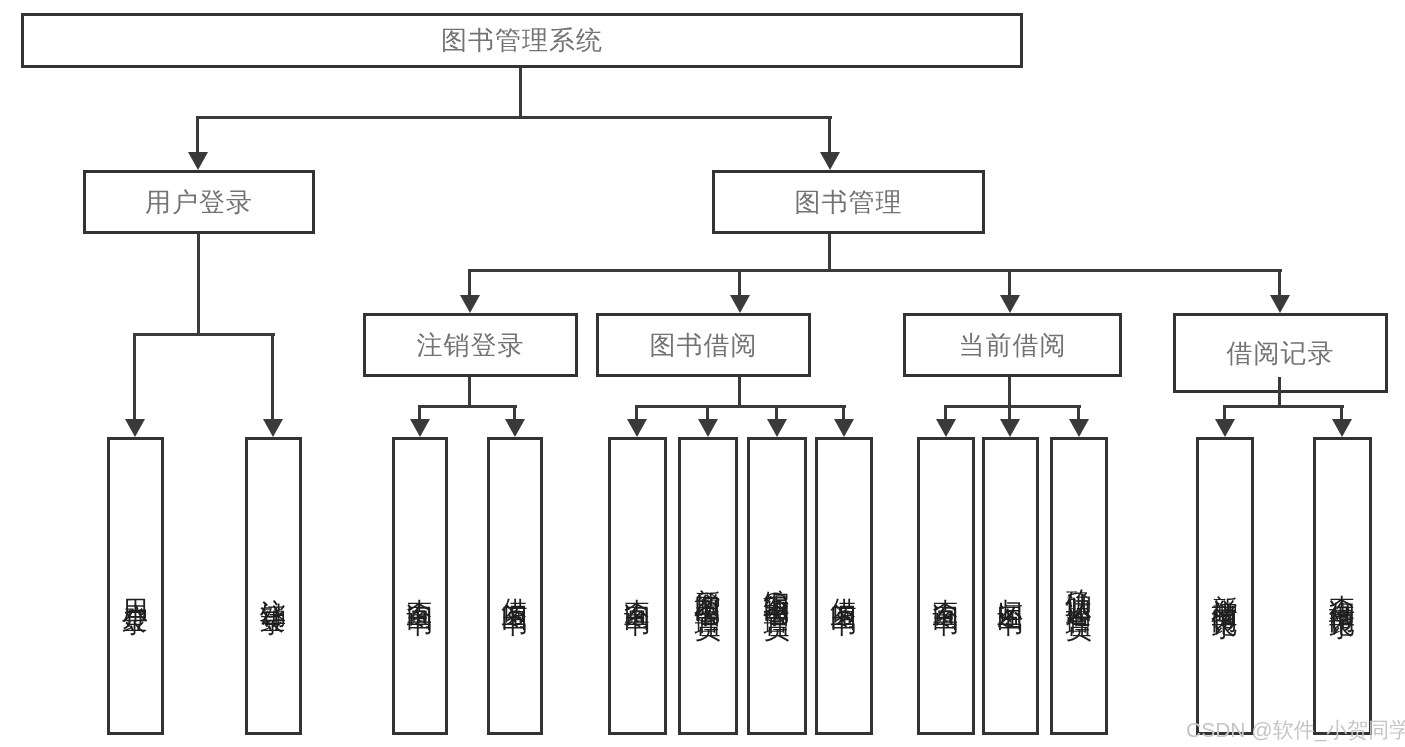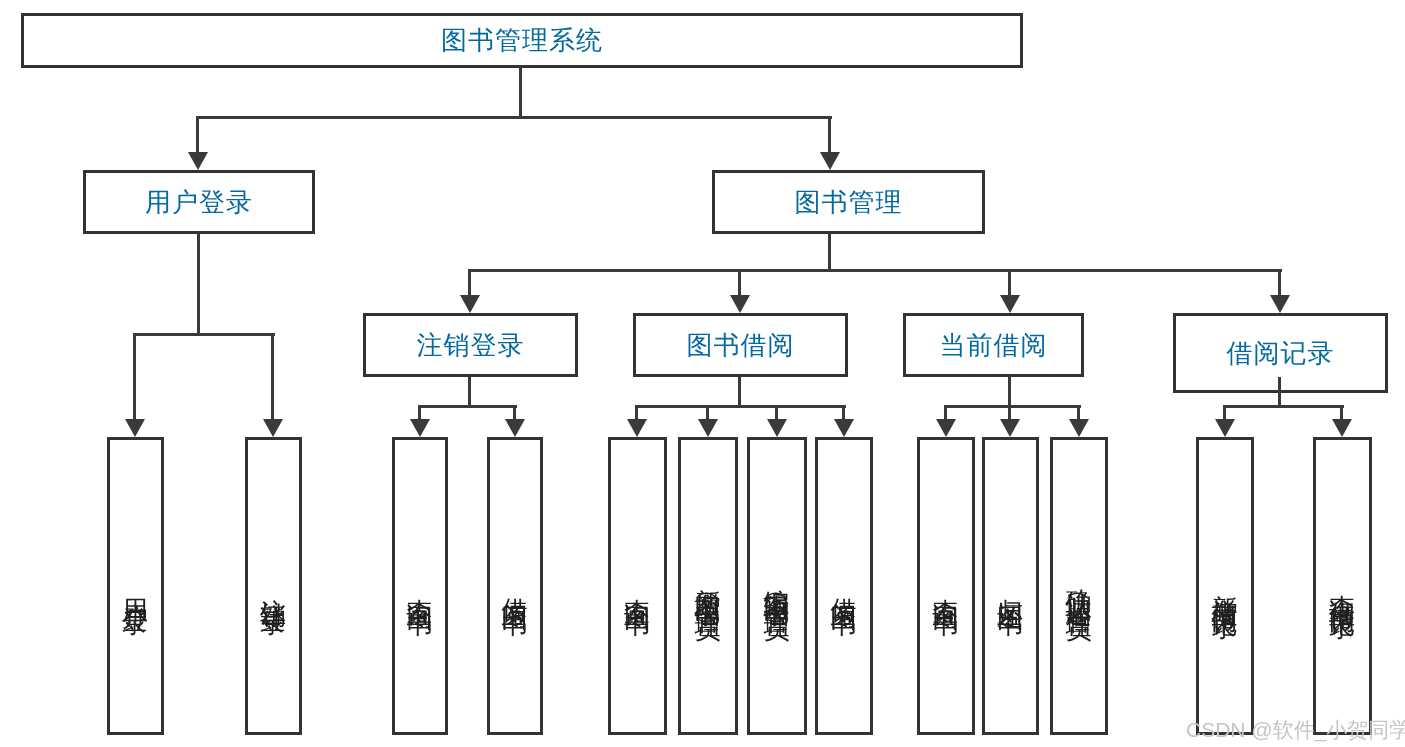--- a/index.html
+++ b/index.html
@@ -14,21 +14,21 @@
     position:absolute;
     box-sizing:border-box;
     border:3px solid #333333;
     background:#ffffff;
     display:flex;
     align-items:center;
     justify-content:center;
   }
   .hlabel{
     font-size:26px;
-    color:#0369a1;
+    color:#737373;
     white-space:nowrap;
     letter-spacing:1px;
   }
   .vtext{
     writing-mode:vertical-rl;
     text-orientation:mixed;
     font-size:26px;
     line-height:1;
     letter-spacing:4px;
     color:#1f1f1f;
@@ -72,25 +72,25 @@
   </div>
 
   <div class="box" style="left:712px;top:170px;width:273px;height:64px">
     <span class="hlabel">图书管理</span>
   </div>
 
   <div class="box" style="left:363px;top:313px;width:215px;height:64px">
     <span class="hlabel">注销登录</span>
   </div>
 
-  <div class="box" style="left:633px;top:313px;width:215px;height:64px">
+  <div class="box" style="left:596px;top:313px;width:215px;height:64px">
     <span class="hlabel">图书借阅</span>
   </div>
 
-  <div class="box" style="left:903px;top:313px;width:181px;height:64px">
+  <div class="box" style="left:903px;top:313px;width:219px;height:64px">
     <span class="hlabel">当前借阅</span>
   </div>
 
   <div class="box" style="left:1173px;top:313px;width:215px;height:80px">
     <span class="hlabel">借阅记录</span>
   </div>
 
   <div class="box" style="left:107px;top:437px;width:57px;height:298px">
     <span class="vtext">用户登录</span>
   </div>

